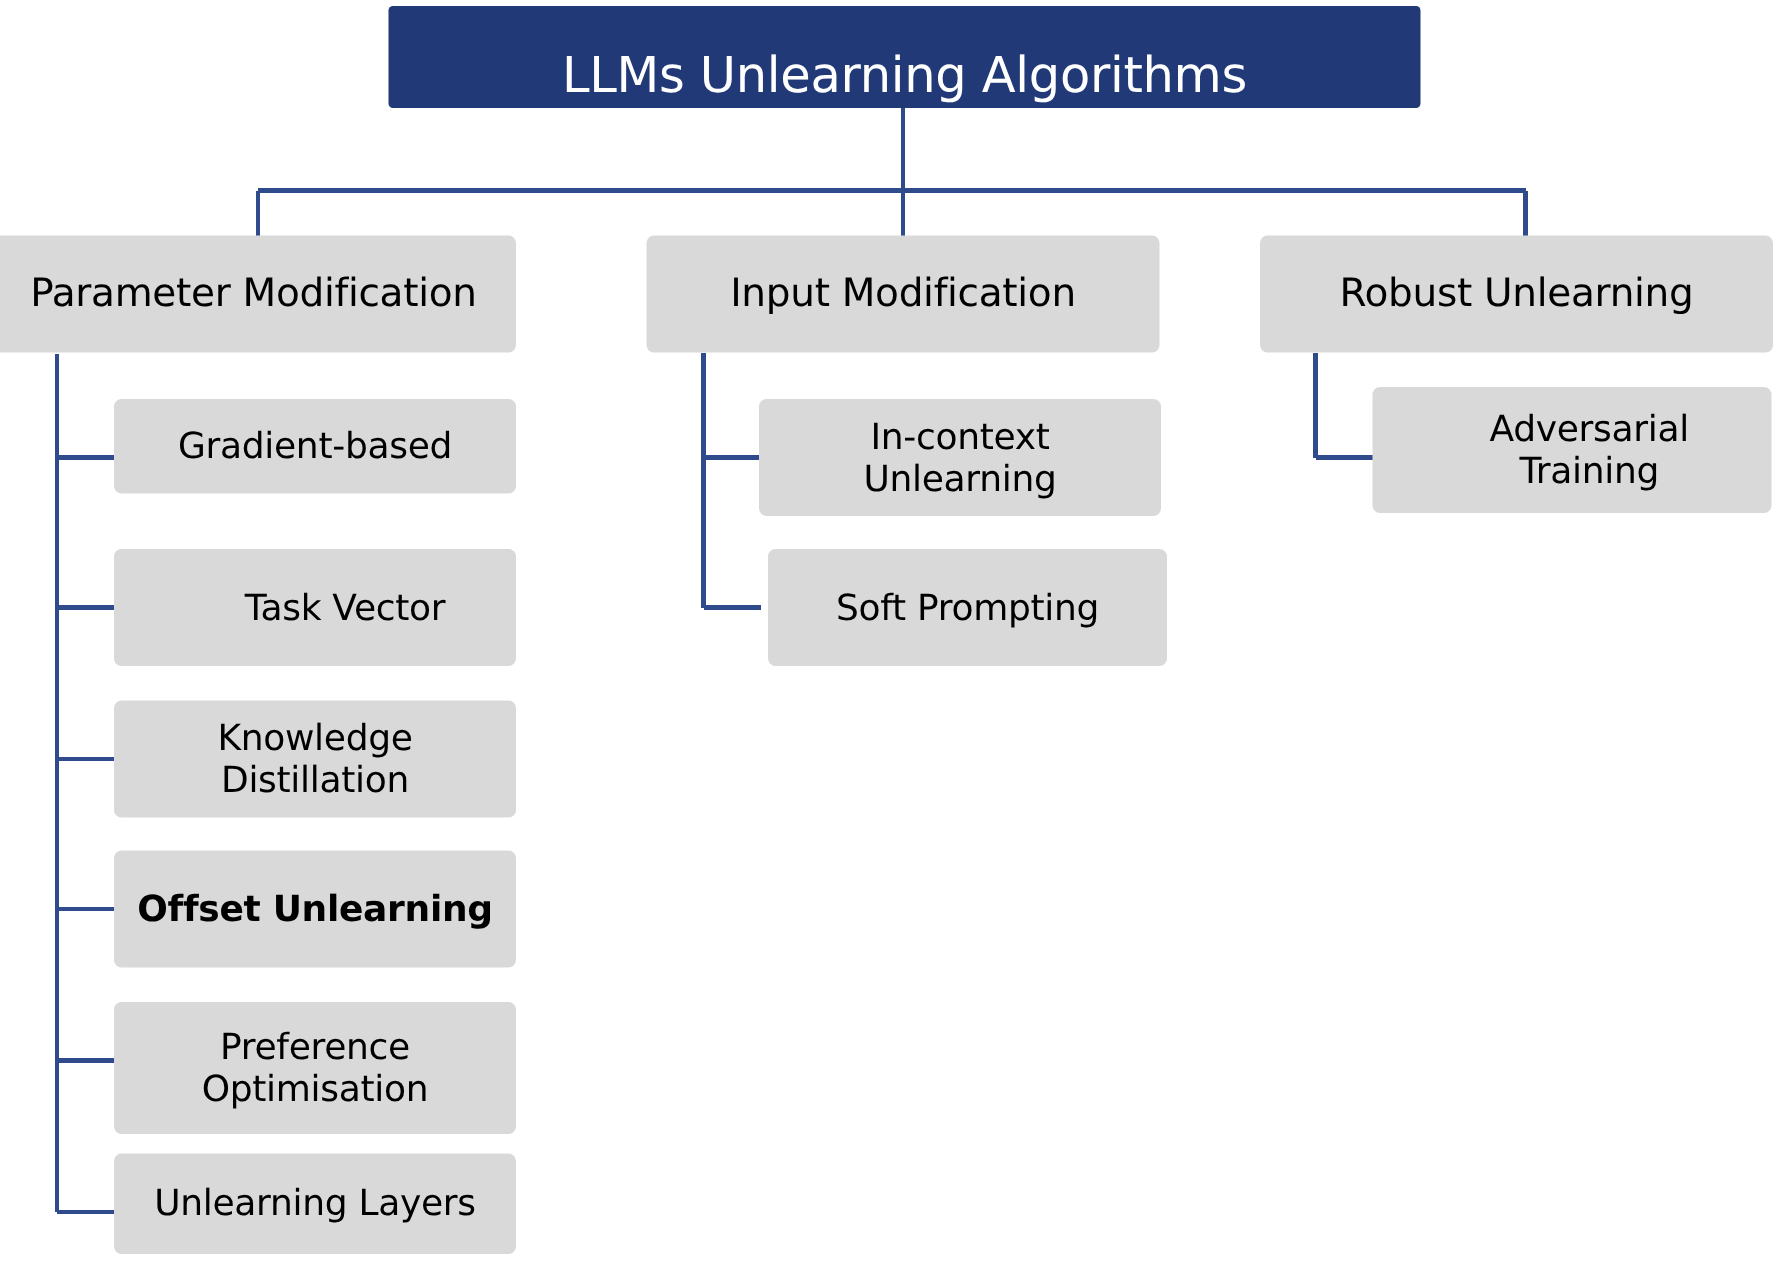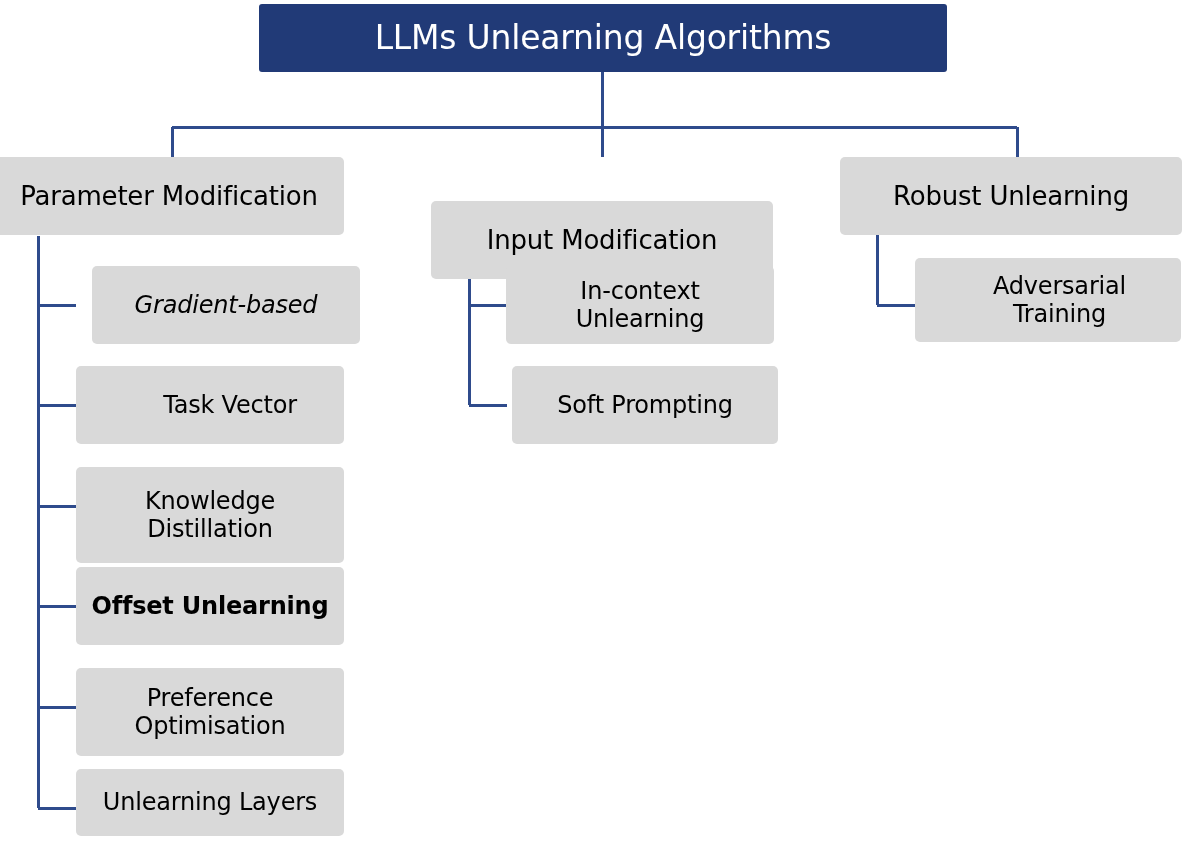--- a/index.html
+++ b/index.html
@@ -86,45 +86,45 @@
 
       <path d="M 469,235 L 469,405"></path>
       <path d="M 469,305 L 507,305"></path>
       <path d="M 469,405 L 507,405"></path>
 
       <path d="M 877,235 L 877,305"></path>
       <path d="M 877,305 L 915,305"></path>
     </g>
   </svg>
 
-  <div class="node root" style="left:259px; top:4px; width:688px; height:68px;">
+  <div class="node root" style="left:259px; top:4px; width:688px; height:68px;align-items:flex-end;">
     <span class="node-label">LLMs Unlearning Algorithms</span>
   </div>
 
   <div class="node level1" style="left:-6px; top:157px; width:350px; height:78px;">
     <span class="node-label">Parameter Modification</span>
   </div>
 
-  <div class="node level1" style="left:431px; top:157px; width:342px; height:78px;margin-top:44px;">
+  <div class="node level1" style="left:431px; top:157px; width:342px; height:78px;">
     <span class="node-label">Input Modification</span>
   </div>
 
   <div class="node level1" style="left:840px; top:157px; width:342px; height:78px;">
     <span class="node-label">Robust Unlearning</span>
   </div>
 
-  <div class="node level2" style="left:92px; top:266px; width:268px; height:78px;font-style:italic;">
+  <div class="node level2" style="left:76px; top:266px; width:268px; height:63px;">
     <span class="node-label">Gradient-based</span>
   </div>
 
   <div class="node level2" style="left:76px; top:366px; width:268px; height:78px;padding-left:46px;">
     <span class="node-label">Task Vector</span>
   </div>
 
-  <div class="node level2" style="left:76px; top:467px; width:268px; height:96px;">
+  <div class="node level2" style="left:76px; top:467px; width:268px; height:78px;">
     <span class="node-label">Knowledge
 Distillation</span>
   </div>
 
   <div class="node level2" style="left:76px; top:567px; width:268px; height:78px;font-weight:bold;">
     <span class="node-label">Offset Unlearning</span>
   </div>
 
   <div class="node level2" style="left:76px; top:668px; width:268px; height:88px;">
     <span class="node-label">Preference

